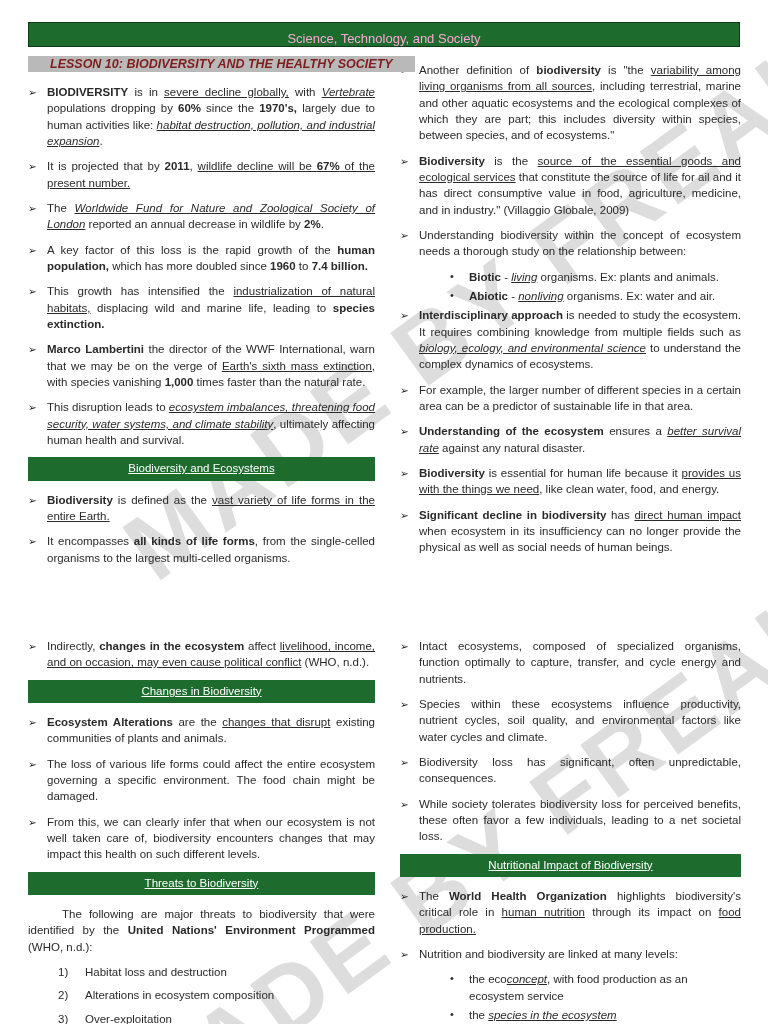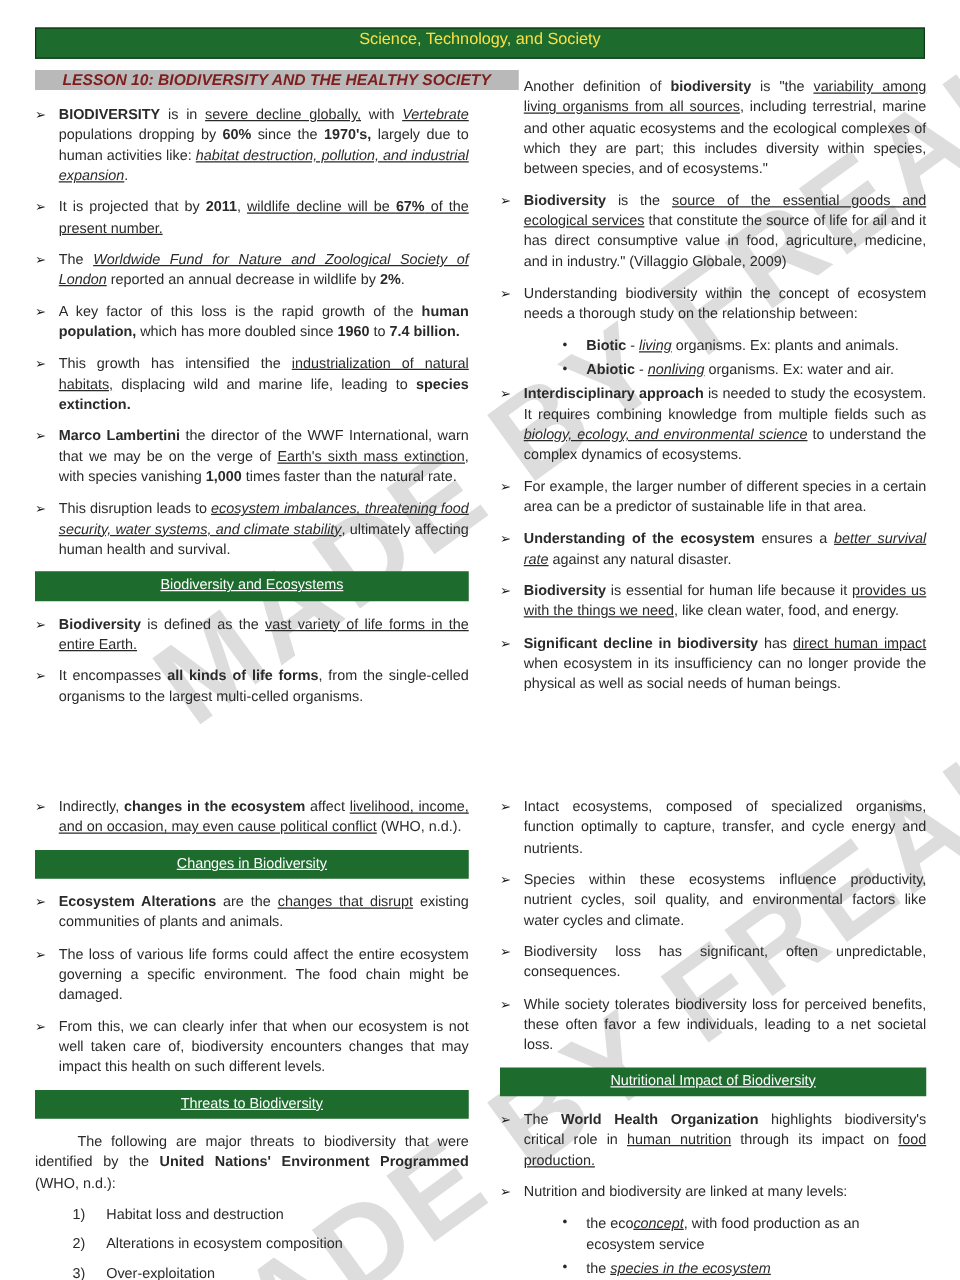--- a/index.html
+++ b/index.html
@@ -5,22 +5,22 @@
   html,body{margin:0;padding:0;}
   body{width:768px;height:1024px;background:#ffffff;overflow:hidden;position:relative;
        font-family:"Liberation Sans",sans-serif;color:#2a2a2a;}
   .page{position:absolute;inset:0;background:#fff;}
   .wm{position:absolute;z-index:0;font-weight:700;font-size:95px;letter-spacing:5px;
       color:rgba(125,125,125,0.26);transform:rotate(-36deg);white-space:nowrap;
       transform-origin:center center;pointer-events:none;font-family:"Liberation Sans",sans-serif;}
   #wm1{left:55px;top:252px;}
   #wm2{left:55px;top:802px;}
   .banner{position:absolute;z-index:2;left:28px;top:22px;width:710px;height:23px;
-      background:#1e6b2e;border:1px solid #0e3a17;display:flex;align-items:flex-start;justify-content:center;
-      color:#fde047;font-size:13px;font-weight:500;}
+      background:#1e6b2e;border:1px solid #0e3a17;display:flex;align-items:flex-end;justify-content:center;
+      color:#f9a8d4;font-size:13px;font-weight:500;}
   .lesson{position:absolute;z-index:2;left:28px;top:56px;background:#b9b9b9;color:#7f1d1d;
       font-weight:bold;font-size:12.5px;padding:1px 22px;font-style:italic;}
   .col{position:absolute;z-index:1;font-size:11.5px;line-height:1.42;text-align:justify;}
   #p1l{left:28px;top:84px;width:347px;}
   #p1r{left:400px;top:62px;width:341px;}
   #p2l{left:28px;top:638px;width:347px;}
   #p2r{left:400px;top:638px;width:341px;}
   .bullet{display:flex;margin:0 0 9px 0;}
   .bmark{flex:none;width:19px;font-size:10.5px;padding-top:1px;color:#1a1a1a;}
   .btext{flex:1;min-width:0;}

